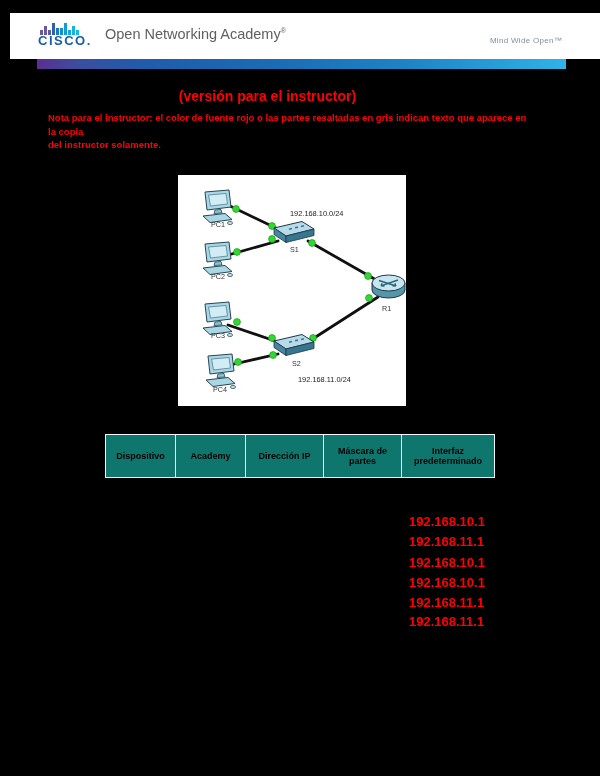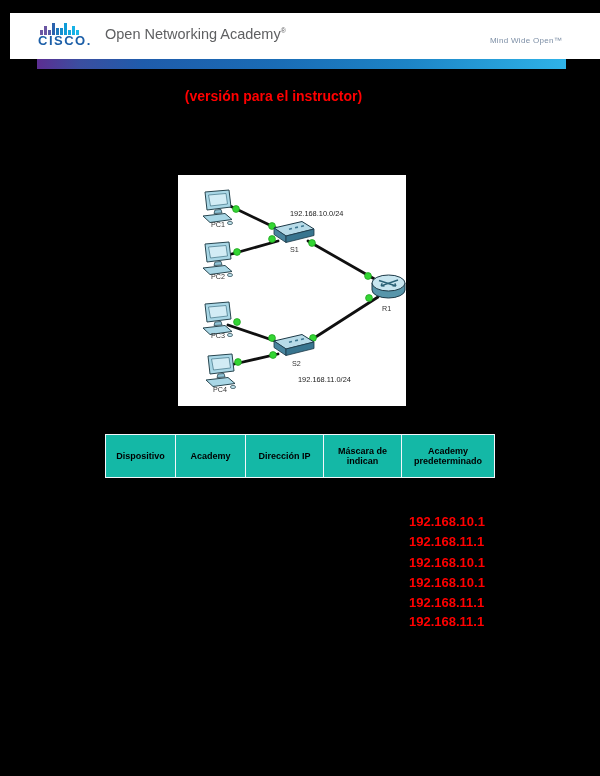--- a/index.html
+++ b/index.html
@@ -22,40 +22,40 @@
   .academy sup{font-size:7px;color:#5f6062;}
   .tagline{position:absolute;right:38px;top:23px;font-size:8px;color:#7d8fa6;letter-spacing:.3px;}
   .gradient-bar{
     position:absolute;left:37px;top:59px;width:529px;height:10px;
     background:linear-gradient(90deg,#5c2e91 0%,#3b4ea0 8%,#1f5cab 20%,#1a6cb5 45%,#1d84c6 70%,#27a0da 88%,#2fb3e8 100%);
   }
 
   
   .red-title{
     position:absolute;left:0px;top:88px;width:535px;text-align:center;
-    color:#ff0000;font-weight:bold;font-size:14px;padding-left:6px;
+    color:#ff0000;font-weight:bold;font-size:14px;
   }
   .red-note{
     position:absolute;left:48px;top:111px;width:480px;
     color:#ff0000;font-weight:bold;font-size:9.5px;line-height:13.5px;
   }
 
   
   .diagram{position:absolute;left:178px;top:175px;width:228px;height:231px;background:#ffffff;}
   .diagram svg{display:block;}
   .dev-label{font-size:7.2px;fill:#333333;}
   .subnet-label{font-size:7.4px;fill:#222222;}
 
   
   .addr-table{
     position:absolute;left:105px;top:434px;width:389px;border-collapse:collapse;
     border:1px solid #6a7689;table-layout:fixed;
   }
   .addr-table th{
-    background:#14b8a6;border:1px solid #f4f6fa;height:42px;
+    background:#0f766e;border:1px solid #f4f6fa;height:42px;
     font-size:9px;font-weight:bold;color:#000;text-align:center;vertical-align:middle;
     padding:0 8px;
   }
 
   
   .answer{
     position:absolute;left:409px;color:#ff0000;font-weight:bold;font-size:13px;white-space:nowrap;
   }
   .a0{top:514px;} .a1{top:534px;} .a2{top:555px;}
   .a3{top:575px;} .a4{top:595px;} .a5{top:614px;}
@@ -80,20 +80,24 @@
           <span class="b10"></span>
       </div>
       <div class="logo-text">CISCO.</div>
     </div>
     <div class="academy"><span>Open Networking Academy</span><sup>®</sup></div>
     <div class="tagline">Mind Wide Open™</div>
   </div>
   <div class="gradient-bar"></div>
 
   <div class="red-title">(versión para el instructor)</div>
+  <div class="red-note">
+    <span>Nota para el instructor: el color de fuente rojo o las partes resaltadas en gris indican texto que aparece en la copia</span><br>
+    <span>del instructor solamente.</span>
+  </div>
 
   <div class="diagram">
     <svg width="228" height="231" viewBox="0 0 228 231" xmlns="http://www.w3.org/2000/svg">
       <defs>
         <symbol id="sym-pc" viewBox="0 0 32 36">
           <path d="M3 3 L27 1 L29 18 L5 21 Z" fill="#a9d7e6" stroke="#27454f" stroke-width="1"></path>
           <path d="M6.5 6 L24 4.5 L25.5 15 L8.5 17 Z" fill="#d2ecf5" stroke="#4e7f91" stroke-width="0.8"></path>
           <path d="M13 21 L19 20.5 L20 24 L12 24.5 Z" fill="#8fc3d6" stroke="#27454f" stroke-width="0.8"></path>
           <path d="M1 27 L23 24.5 L30 30.5 L8 33.5 Z" fill="#a9d7e6" stroke="#27454f" stroke-width="1"></path>
           <ellipse cx="28" cy="34" rx="2.6" ry="1.6" fill="#bcdfe9" stroke="#27454f" stroke-width="0.7"></ellipse>
@@ -164,22 +168,22 @@
         <col style="width:70px">
         <col style="width:78px">
         <col style="width:78px">
         <col style="width:93px">
     </colgroup>
     <tbody>
         <tr>
       <th>Dispositivo</th>
       <th>Academy</th>
       <th>Dirección IP</th>
-      <th>Máscara de indican</th>
-      <th>Academy predeterminado</th>
+      <th>Máscara de partes</th>
+      <th>Interfaz predeterminado</th>
     </tr>
   </tbody>
     </table>
 
   <span class="answer a0">192.168.10.1</span>
   <span class="answer a1">192.168.11.1</span>
   <span class="answer a2">192.168.10.1</span>
   <span class="answer a3">192.168.10.1</span>
   <span class="answer a4">192.168.11.1</span>
   <span class="answer a5">192.168.11.1</span>

